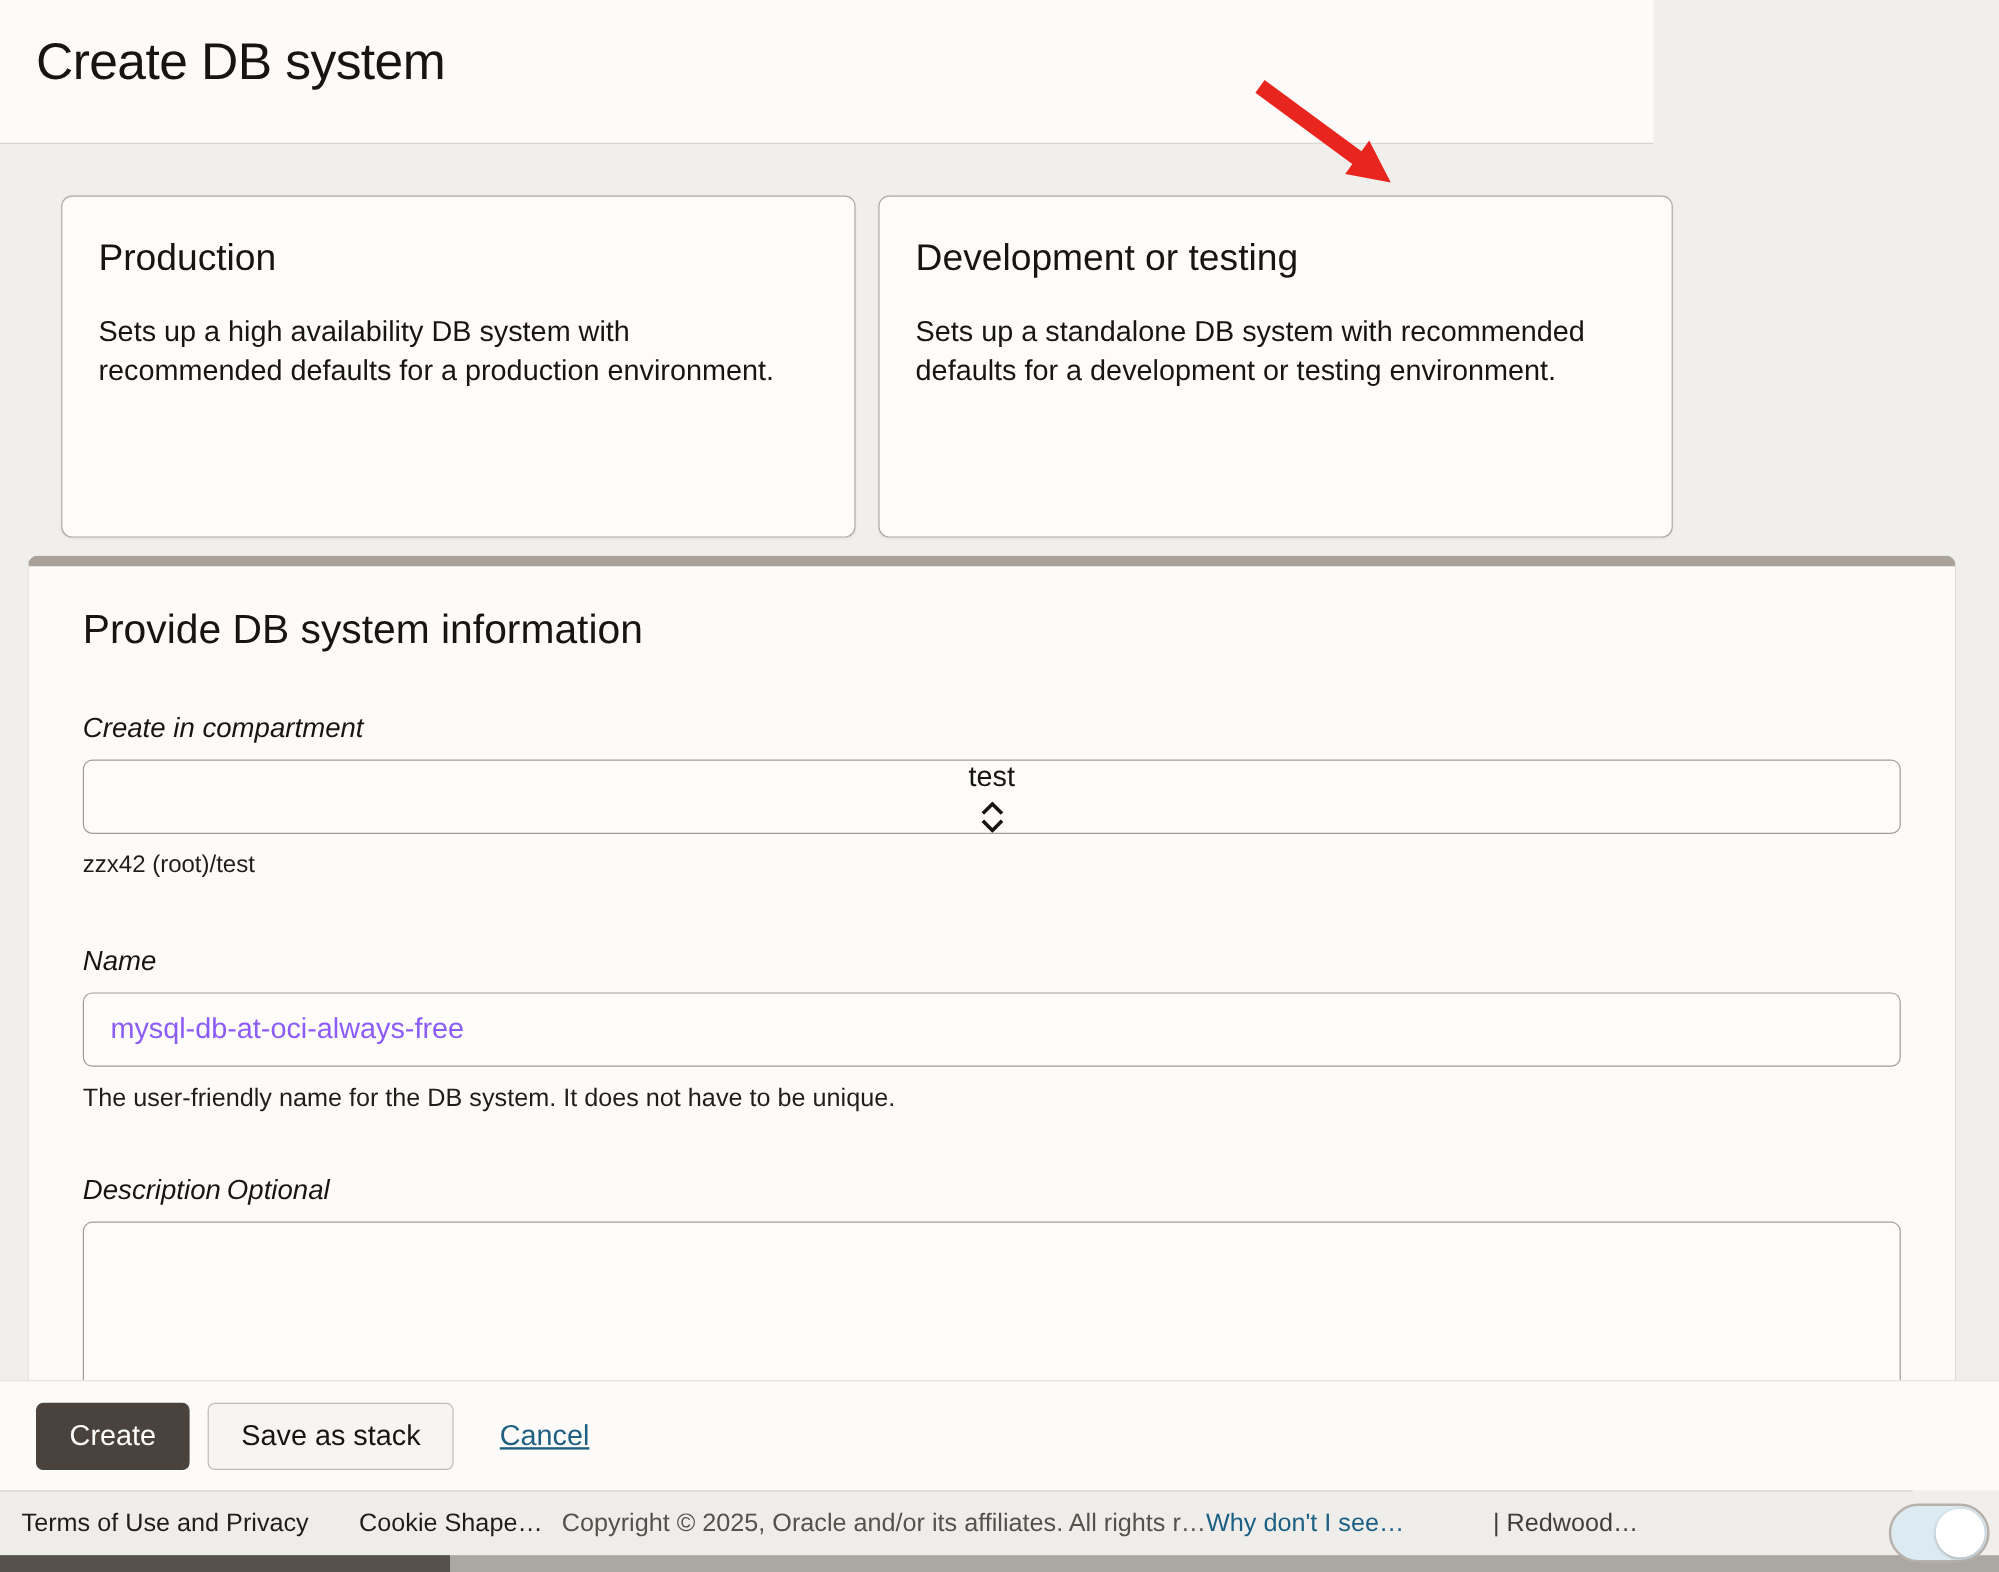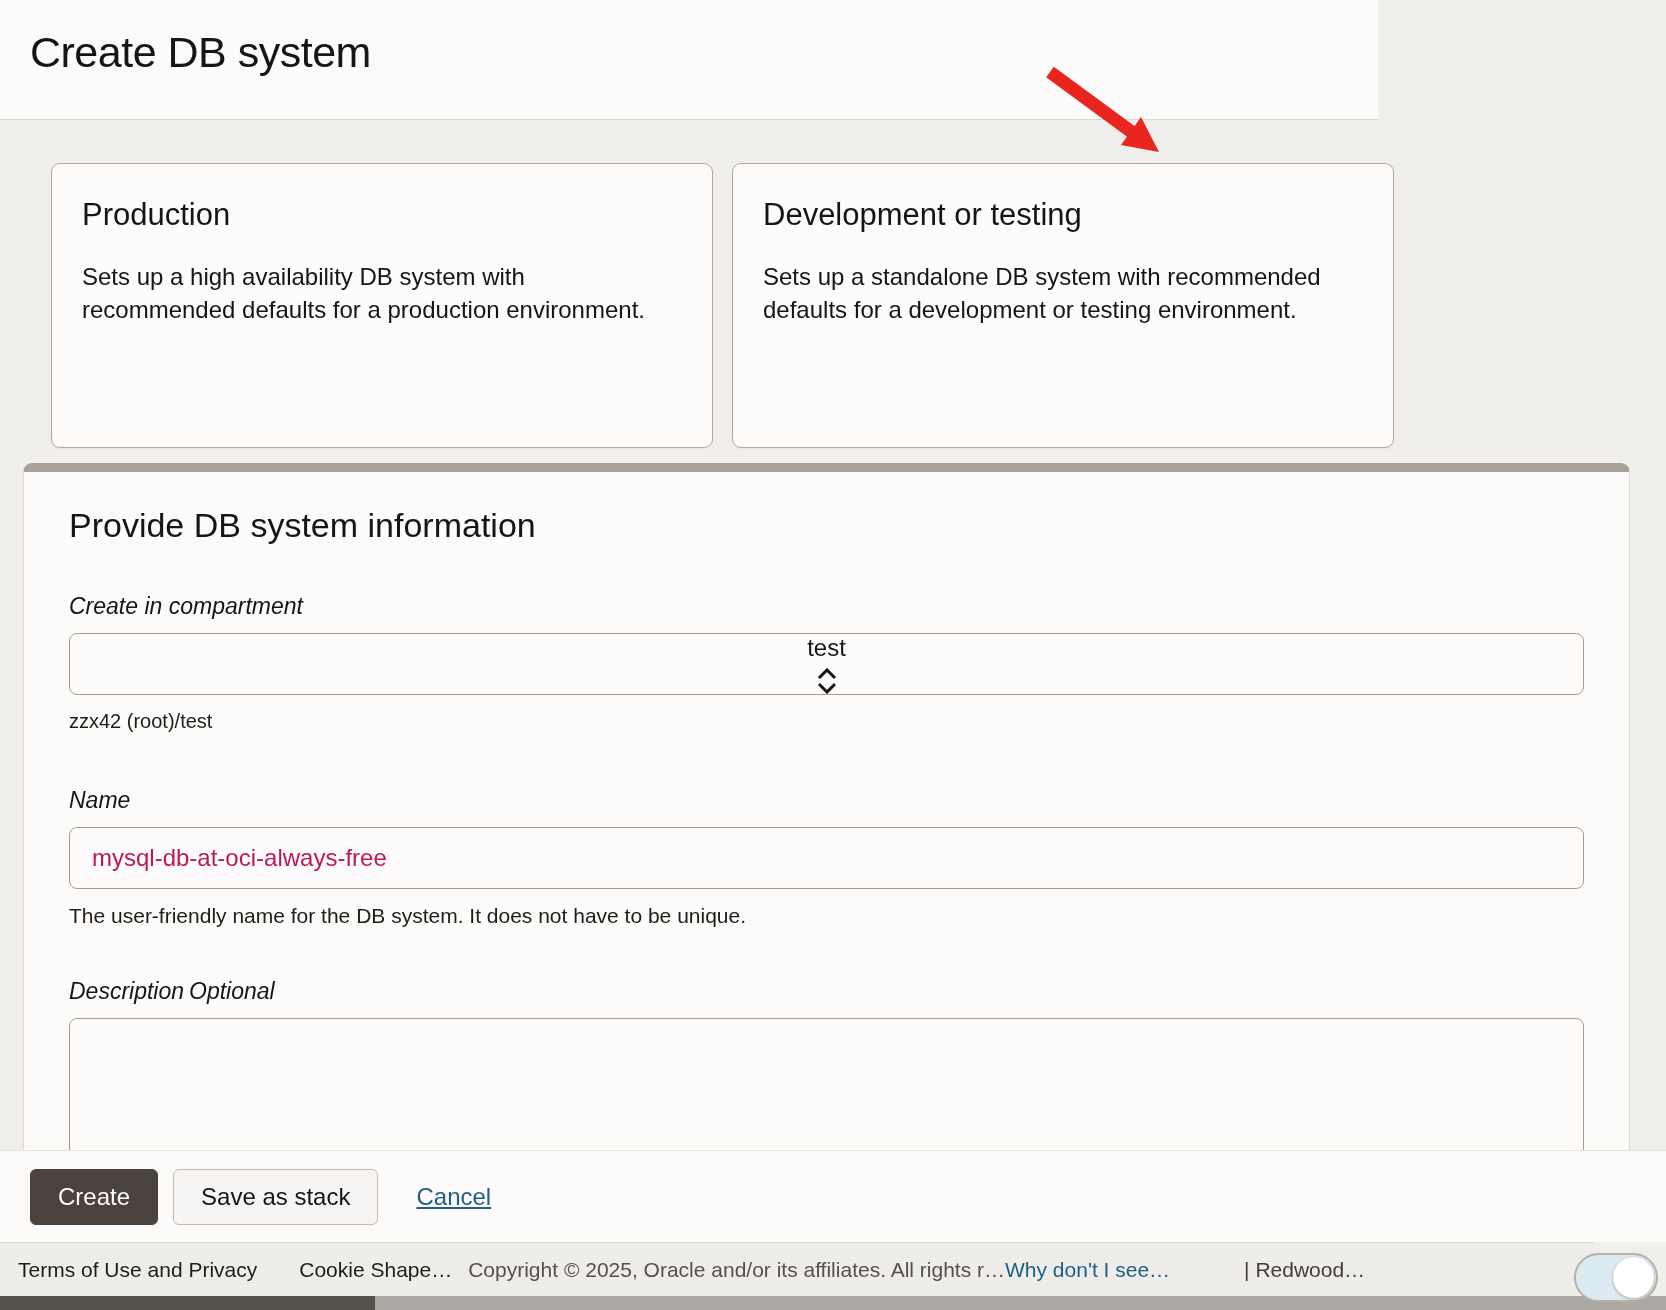--- a/index.html
+++ b/index.html
@@ -63,21 +63,21 @@
     margin-top:13px; height:62px; width:100%;
     background:#fdfcfb; border:1px solid #a29c95; border-radius:8px;
     display:flex; align-items:center; justify-content:space-between;
     padding:0 22px; font-size:24px; cursor:pointer;flex-direction:column;
   }
   .stepper-icon { width:24px; height:26px; flex:0 0 auto; }
 
   .text-input {
     margin-top:13px; height:62px; width:100%;
     background:#fdfcfb; border:1px solid #a29c95; border-radius:8px;
-    padding:0 22px; font-size:24px; color:#be185d;
+    padding:0 22px; font-size:24px; color:#8b5cf6;
     font-family:"Liberation Sans", sans-serif;
   }
   .helper { margin-top:15px; font-size:20px; color:#1f1d1a; }
   .helper-name { font-size:21px; }
 
   .textarea {
     margin-top:13px; width:100%; height:190px; resize:none;
     background:#fdfcfb; border:1px solid #a29c95; border-radius:8px;
     padding:14px 22px; font-size:24px;
     font-family:"Liberation Sans", sans-serif;

